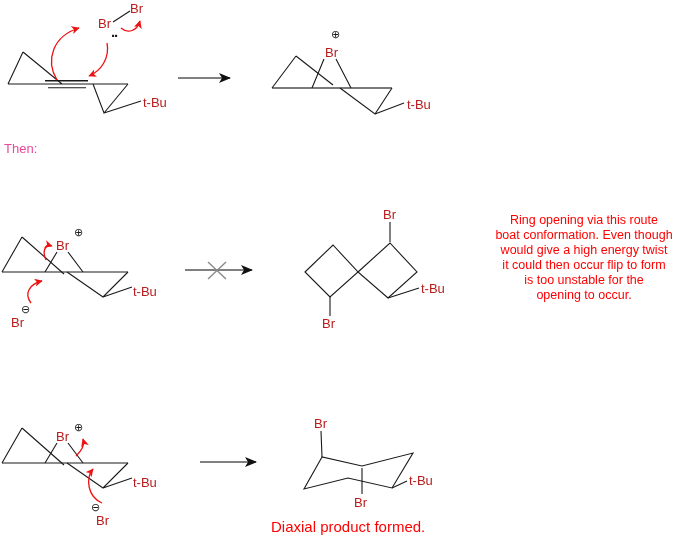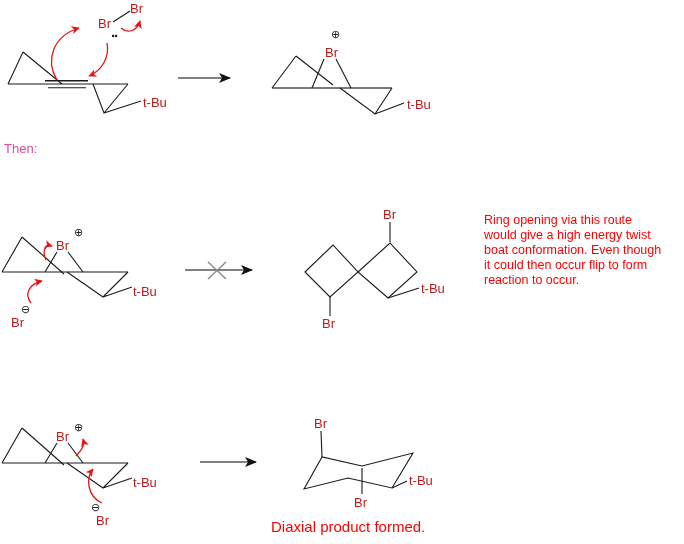--- a/index.html
+++ b/index.html
@@ -3,21 +3,21 @@
 <meta charset="utf-8">
 <style>
   html,body{margin:0;padding:0;background:#ffffff;}
   #canvas{position:relative;width:684px;height:544px;background:#ffffff;
           font-family:"Liberation Sans",sans-serif;overflow:hidden;}
   #art{position:absolute;left:0;top:0;}
   .lbl{position:absolute;font-size:13px;color:#b91c1c;white-space:nowrap;line-height:13px;}
   .chg{position:absolute;font-size:11px;color:#1a1a1a;line-height:11px;}
   .lp{position:absolute;font-size:15px;font-weight:bold;color:#1a1a1a;letter-spacing:-2px;line-height:10px;}
   .then{position:absolute;left:4px;top:141px;font-size:13px;color:#ec4899;}
-  .note{position:absolute;left:484px;top:213px;width:200px;
+  .note{position:absolute;left:484px;top:213px;width:200px;text-align:center;
         color:#ff0000;font-size:12.5px;line-height:15px;}
   .caption{position:absolute;left:271px;top:518px;color:#ff0000;font-size:15px;white-space:nowrap;}
 </style>
 </head>
 <body>
 
 <div id="canvas">
 
   <svg id="art" width="684" height="544" viewBox="0 0 684 544">
     <defs>
@@ -109,24 +109,25 @@
   <div class="lbl" style="left:56px;top:239px;">Br</div>
   <div class="lbl" style="left:133px;top:285px;">t-Bu</div>
   <div class="chg" style="left:21px;top:304px;">⊖</div>
   <div class="lbl" style="left:11px;top:316px;">Br</div>
   <div class="lbl" style="left:383px;top:208px;">Br</div>
   <div class="lbl" style="left:322px;top:317px;">Br</div>
   <div class="lbl" style="left:421px;top:282px;">t-Bu</div>
 
   <div class="note">
     <div>Ring opening via this route</div>
+    <div>boat conformation. Even though</div>
     <div>would give a high energy twist</div>
-    <div>boat conformation. Even though</div>
     <div>it could then occur flip to form</div>
-    <div>reaction to occur.</div>
+    <div>is too unstable for the</div>
+    <div>opening to occur.</div>
   </div>
 
   <div class="chg" style="left:74px;top:422px;">⊕</div>
   <div class="lbl" style="left:56px;top:430px;">Br</div>
   <div class="lbl" style="left:133px;top:476px;">t-Bu</div>
   <div class="chg" style="left:91px;top:502px;">⊖</div>
   <div class="lbl" style="left:96px;top:514px;">Br</div>
   <div class="lbl" style="left:314px;top:417px;">Br</div>
   <div class="lbl" style="left:354px;top:496px;">Br</div>
   <div class="lbl" style="left:409px;top:474px;">t-Bu</div>

